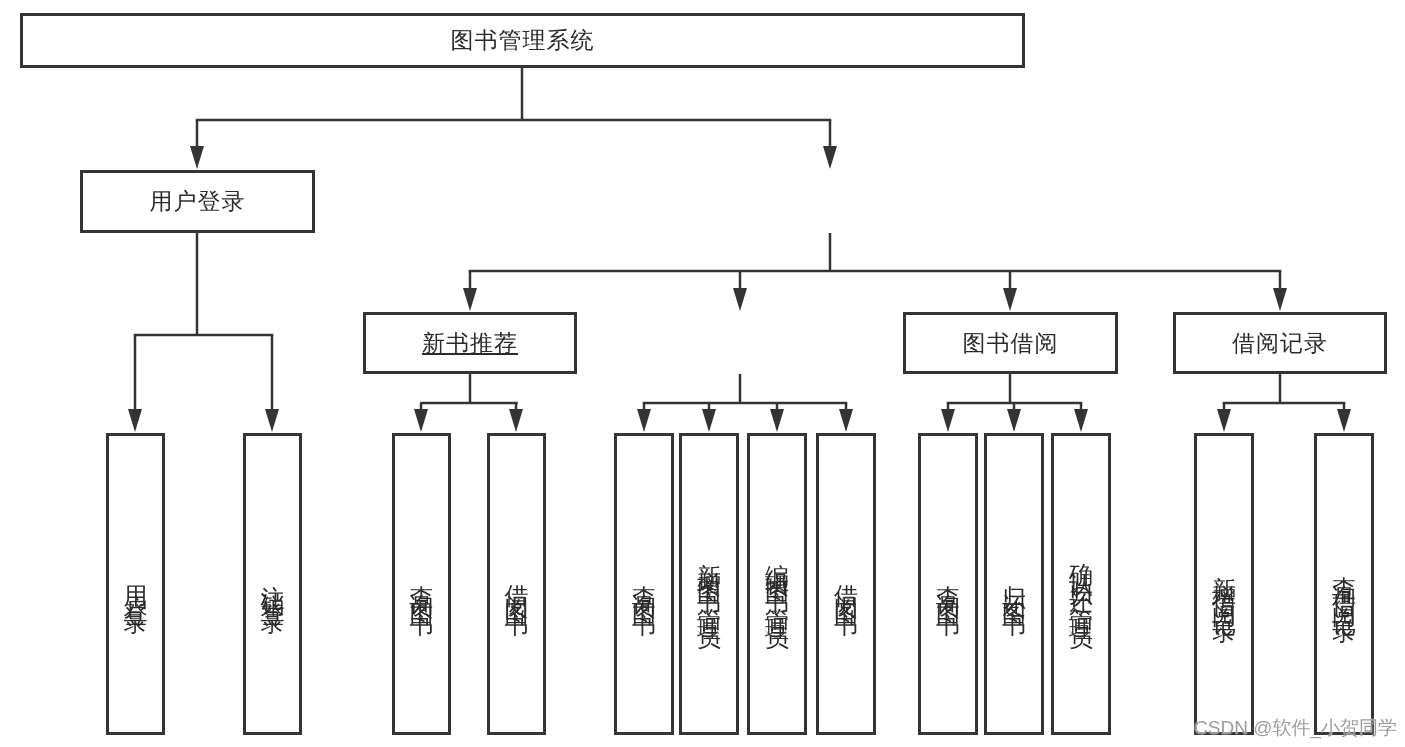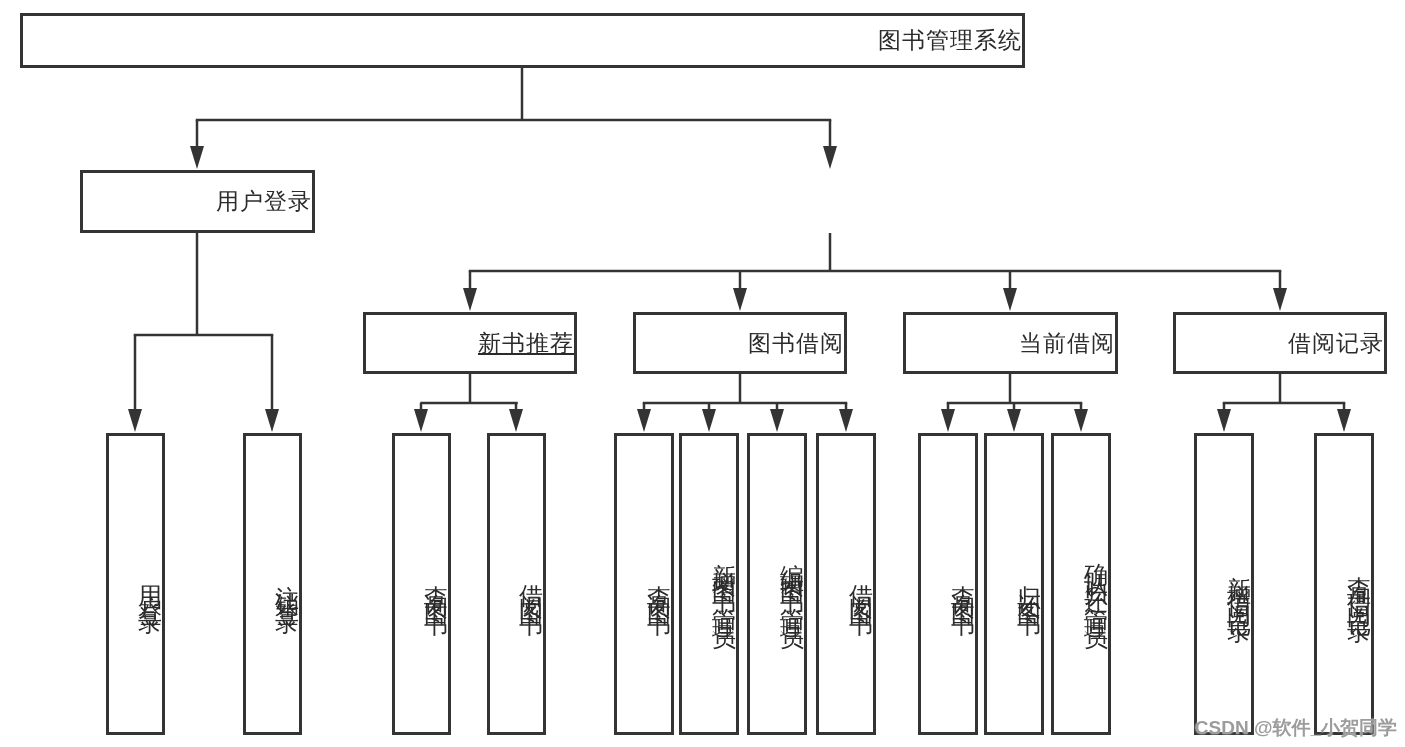--- a/index.html
+++ b/index.html
@@ -22,21 +22,21 @@
     height: 747px;
     z-index: 1;
   }
   .node {
     position: absolute;
     box-sizing: border-box;
     border: 3px solid #343434;
     background: #ffffff;
     display: flex;
     align-items: center;
-    justify-content: flex-end;
+    justify-content: center;
     color: #2b2b2b;
     z-index: 2;
   }
   .hnode {
     font-size: 23px;
     letter-spacing: 1px;
     white-space: nowrap;
   }
   .vnode span {
     writing-mode: vertical-rl;
@@ -48,21 +48,20 @@
   }
   .watermark {
     position: absolute;
     right: 8px;
     bottom: 6px;
     z-index: 3;
     font-size: 19px;
     color: #9c9c9c;
     text-shadow: 0 0 2px #ffffff;
     white-space: nowrap;
-    font-weight: bold;
   }
   svg line { stroke: #343434; stroke-width: 2.5; }
   svg polygon { fill: #343434; stroke: none; }
 </style>
 </head>
 <body>
 
 <div class="stage">
 
   <svg class="connectors" viewBox="0 0 1405 747" xmlns="http://www.w3.org/2000/svg">
@@ -132,25 +131,22 @@
     <span>图书管理系统</span>
   </div>
 
   <div class="node hnode" style="left:80px; top:170px; width:235px; height:63px;">
     <span>用户登录</span>
   </div>
 
   <div class="node hnode" style="left:363px; top:312px; width:214px; height:62px;text-decoration:underline;">
     <span>新书推荐</span>
   </div>
-  <div class="node hnode" style="left:633px; top:312px; width:214px; height:62px;">
+  <div class="node hnode" style="left:903px; top:312px; width:215px; height:62px;">
     <span>图书借阅</span>
-  </div>
-  <div class="node hnode" style="left:903px; top:312px; width:215px; height:62px;">
-    <span>当前借阅</span>
   </div>
   <div class="node hnode" style="left:1173px; top:312px; width:214px; height:62px;">
     <span>借阅记录</span>
   </div>
 
   <div class="node vnode" style="left:106px; top:433px; width:59px; height:302px;">
     <span>用户登录</span>
   </div>
   <div class="node vnode" style="left:243px; top:433px; width:59px; height:302px;">
     <span>注销登录</span>

